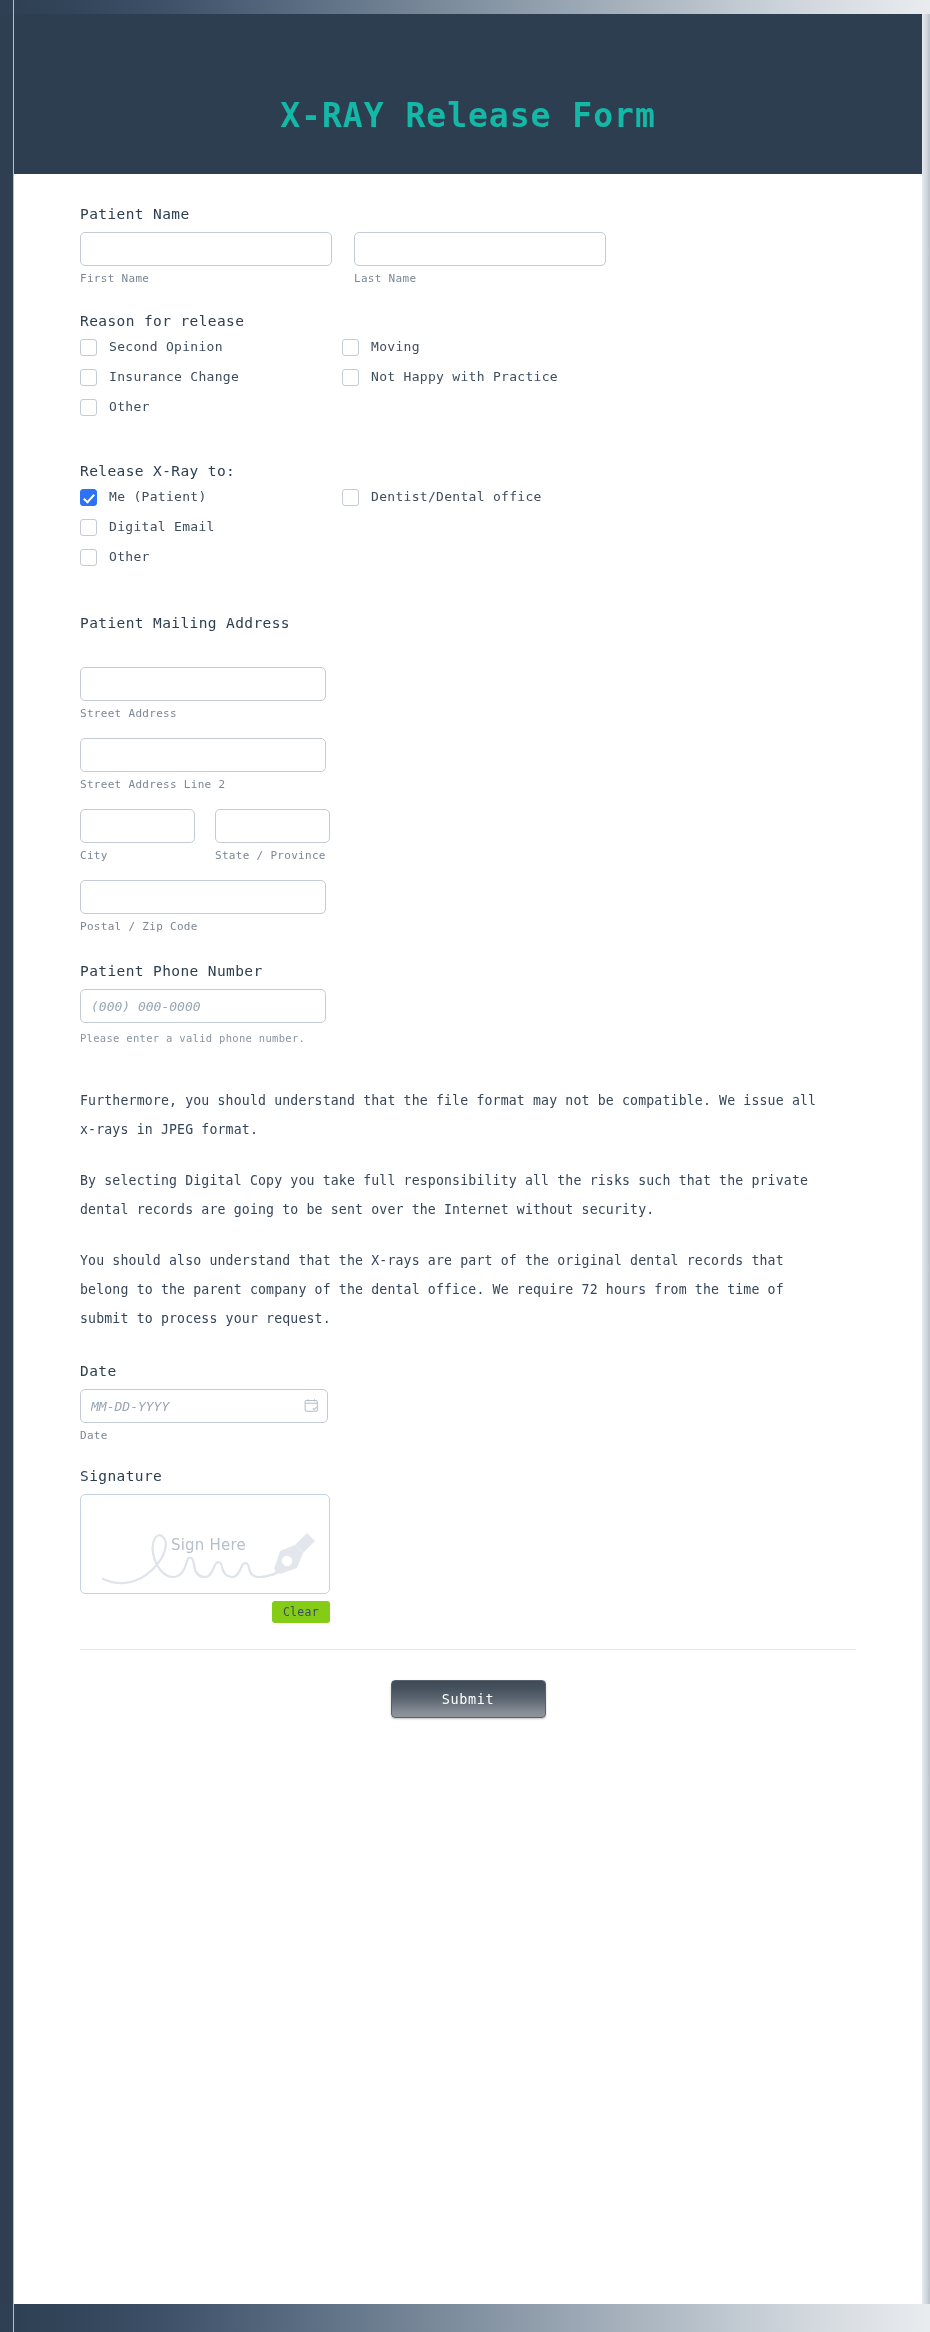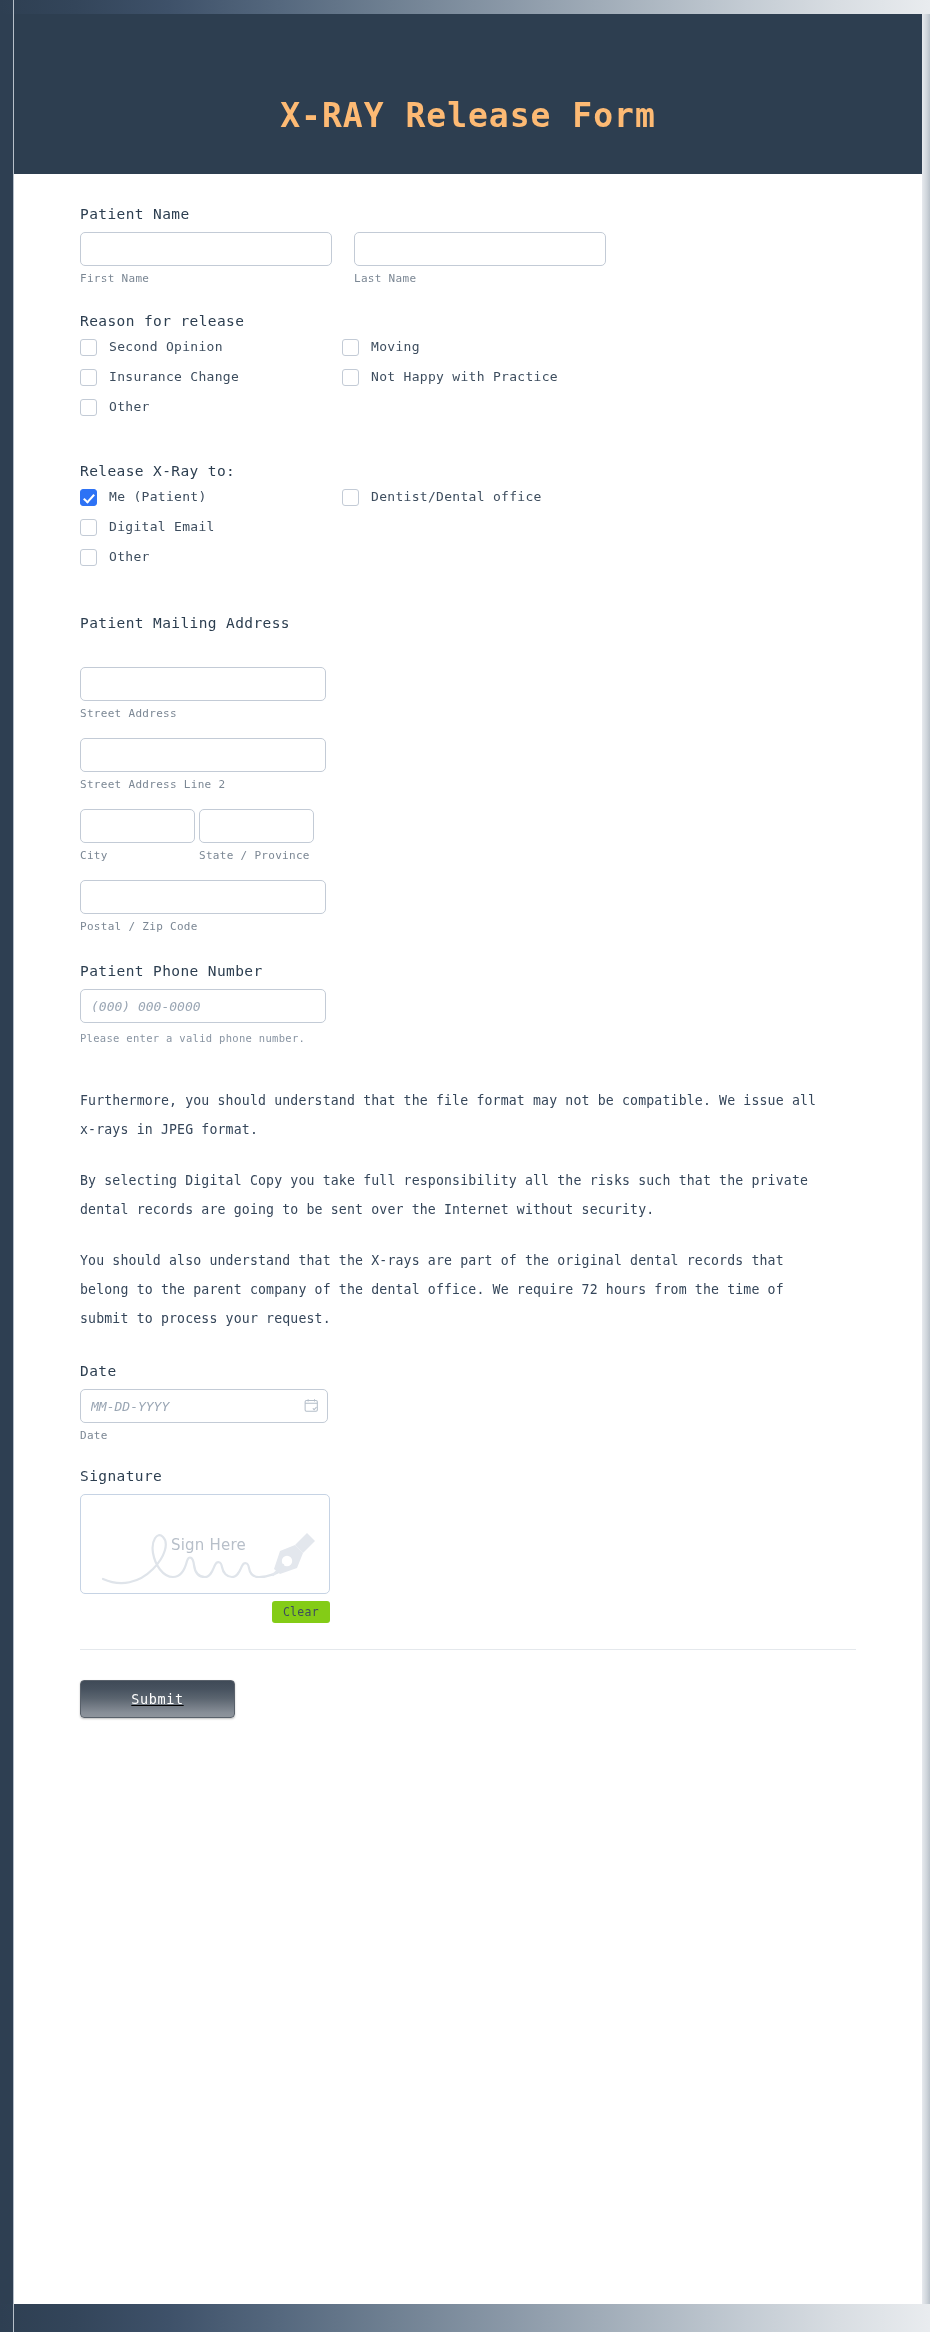--- a/index.html
+++ b/index.html
@@ -59,21 +59,21 @@
     min-height: 2290px;
     background: #ffffff;
     z-index: 2;
   }
   .form-header {
     background: #2d3e50;
     height: 160px;
     display: flex; align-items: center; justify-content: center;
   }
   .form-title {
-    color: #fdba74;
+    color: #14b8a6;
     font-size: 33px;
     font-weight: bold;
     letter-spacing: 1px;
     font-family: "DejaVu Sans Mono", "Liberation Mono", monospace;
     margin-top: 43px;
   }
   .form-body {
     padding: 32px 66px 0 66px;
   }
 
@@ -153,21 +153,21 @@
     color: #3d4d5e;
     font-size: 13px;
     letter-spacing: .3px;
     white-space: nowrap;
   }
 
   
   .addr-wide { width: 246px; margin-top: 36px; }
   .addr-city { width: 115px; }
   .addr-state { width: 115px; }
-  .addr-row { display: flex; gap: 4px; }
+  .addr-row { display: flex; gap: 20px; }
 
   .phone-wrap { width: 246px; }
 
   
   .para {
     color: #35465a;
     font-size: 13.2px;
     line-height: 29px;
     letter-spacing: .15px;
     margin: 0 0 22px 0;
@@ -220,23 +220,22 @@
     cursor: pointer;
     letter-spacing: .3px;
   }
 
   
   .divider {
     border-top: 1px solid #e4e8ec;
     margin: 26px 0 0 0;
   }
   .submit-area {
-    display: flex; justify-content: flex-start;
+    display: flex; justify-content: center;
     padding: 30px 0 40px 0;
-    text-decoration: underline;
   }
   .submit-btn {
     width: 155px; height: 38px;
     border: 1px solid #59616b;
     border-radius: 4px;
     background: linear-gradient(180deg,
       #3f4a57 0%, #47525f 22%, #5a646f 48%,
       #737b85 70%, #878e97 88%, #8e949c 100%);
     color: #ffffff;
     font-family: "DejaVu Sans Mono", "Liberation Mono", monospace;

